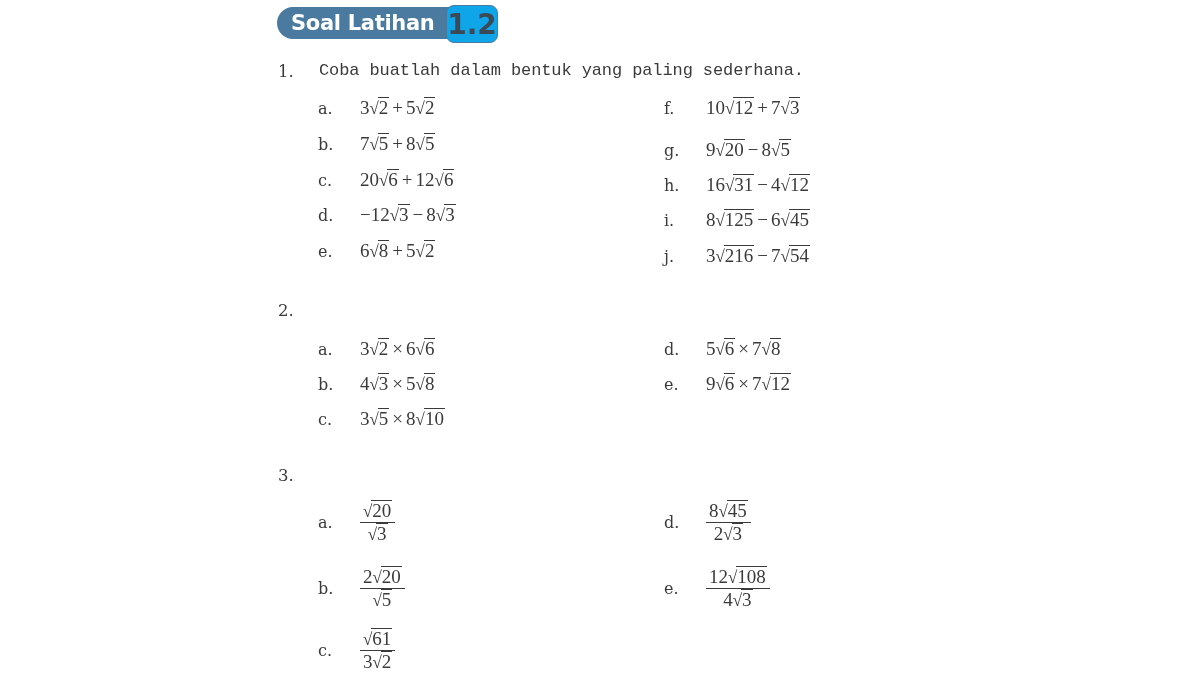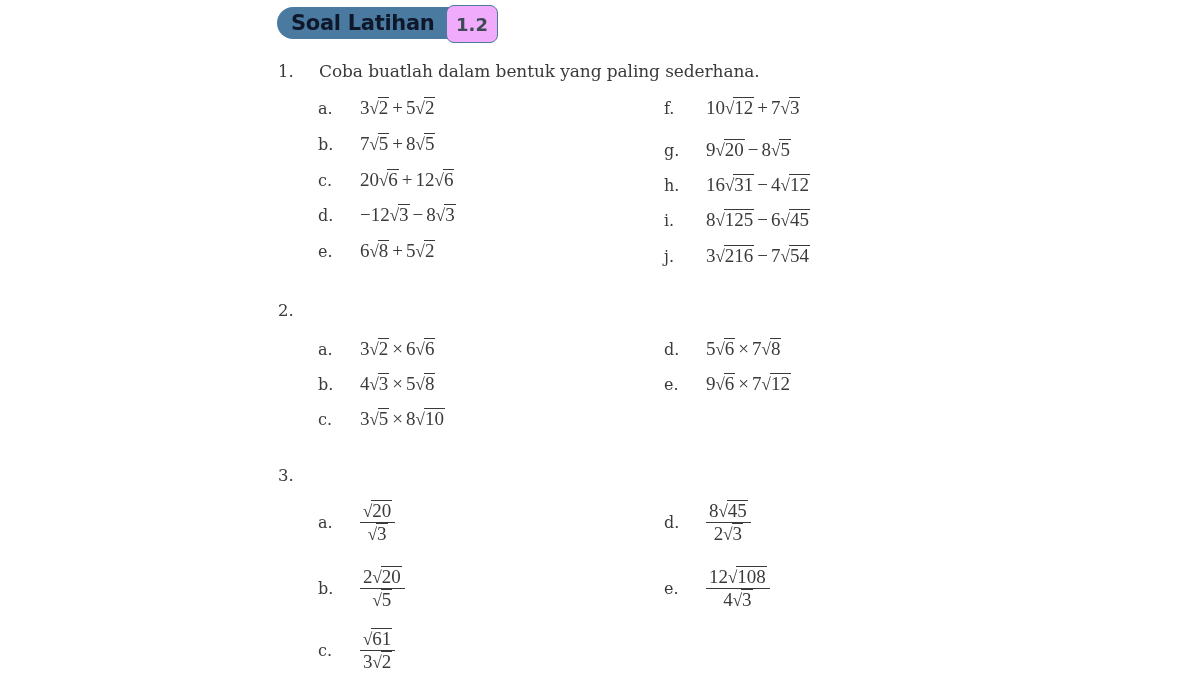--- a/index.html
+++ b/index.html
@@ -13,45 +13,45 @@
       color: #3a3a3a;
     }
     .page { position: absolute; left: 0; top: 0; width: 1200px; height: 675px; }
 
     
     .badge {
       position: absolute; left: 277px; top: 5px; height: 36px;
       display: flex; align-items: center;
     }
     .badge-main {
-      height: 32px; background: #4a7aa0; color: #0f172a;
+      height: 32px; background: #4a7aa0; color: #ffffff;
       border-radius: 16px 0 0 16px;
       padding: 0 44px 8px 14px;
       font-family: "DejaVu Sans", "Liberation Sans", sans-serif;
       font-weight: bold; font-size: 21px; line-height: 32px;
       letter-spacing: -0.3px;
     }
     .badge-num {
       position: absolute; left: 169px; top: 0;
       height: 38px; width: 52px;
-      background: #f0abfc; border: 1.5px solid #4a7aa0;
+      background: #0ea5e9; border: 1.5px solid #4a7aa0;
       border-radius: 8px;
       display: flex; align-items: center; justify-content: center;
       font-family: "DejaVu Sans", "Liberation Sans", sans-serif;
-      font-weight: bold; font-size: 18px; color: #3d4a55;
+      font-weight: bold; font-size: 28px; color: #3d4a55;
     }
 
     
     .q-num {
       position: absolute; left: 278px;
       font-size: 16.5px; color: #3a3a3a;
     }
     .q-text {
       position: absolute; left: 319px;
-      font-size: 17px; color: #3a3a3a; letter-spacing: -0.1px;
+      font-size: 17px; color: #3a3a3a; letter-spacing: -0.1px; font-family: Liberation Mono, monospace;
     }
     .item { position: absolute; display: flex; align-items: center; }
     .lbl {
       display: inline-block; width: 42px;
       font-size: 16px; color: #3a3a3a;
     }
     .expr {
       font-family: "Liberation Serif", "DejaVu Serif", serif;
       font-size: 19px; color: #3a3a3a;
       display: inline-flex; align-items: baseline; white-space: nowrap;

